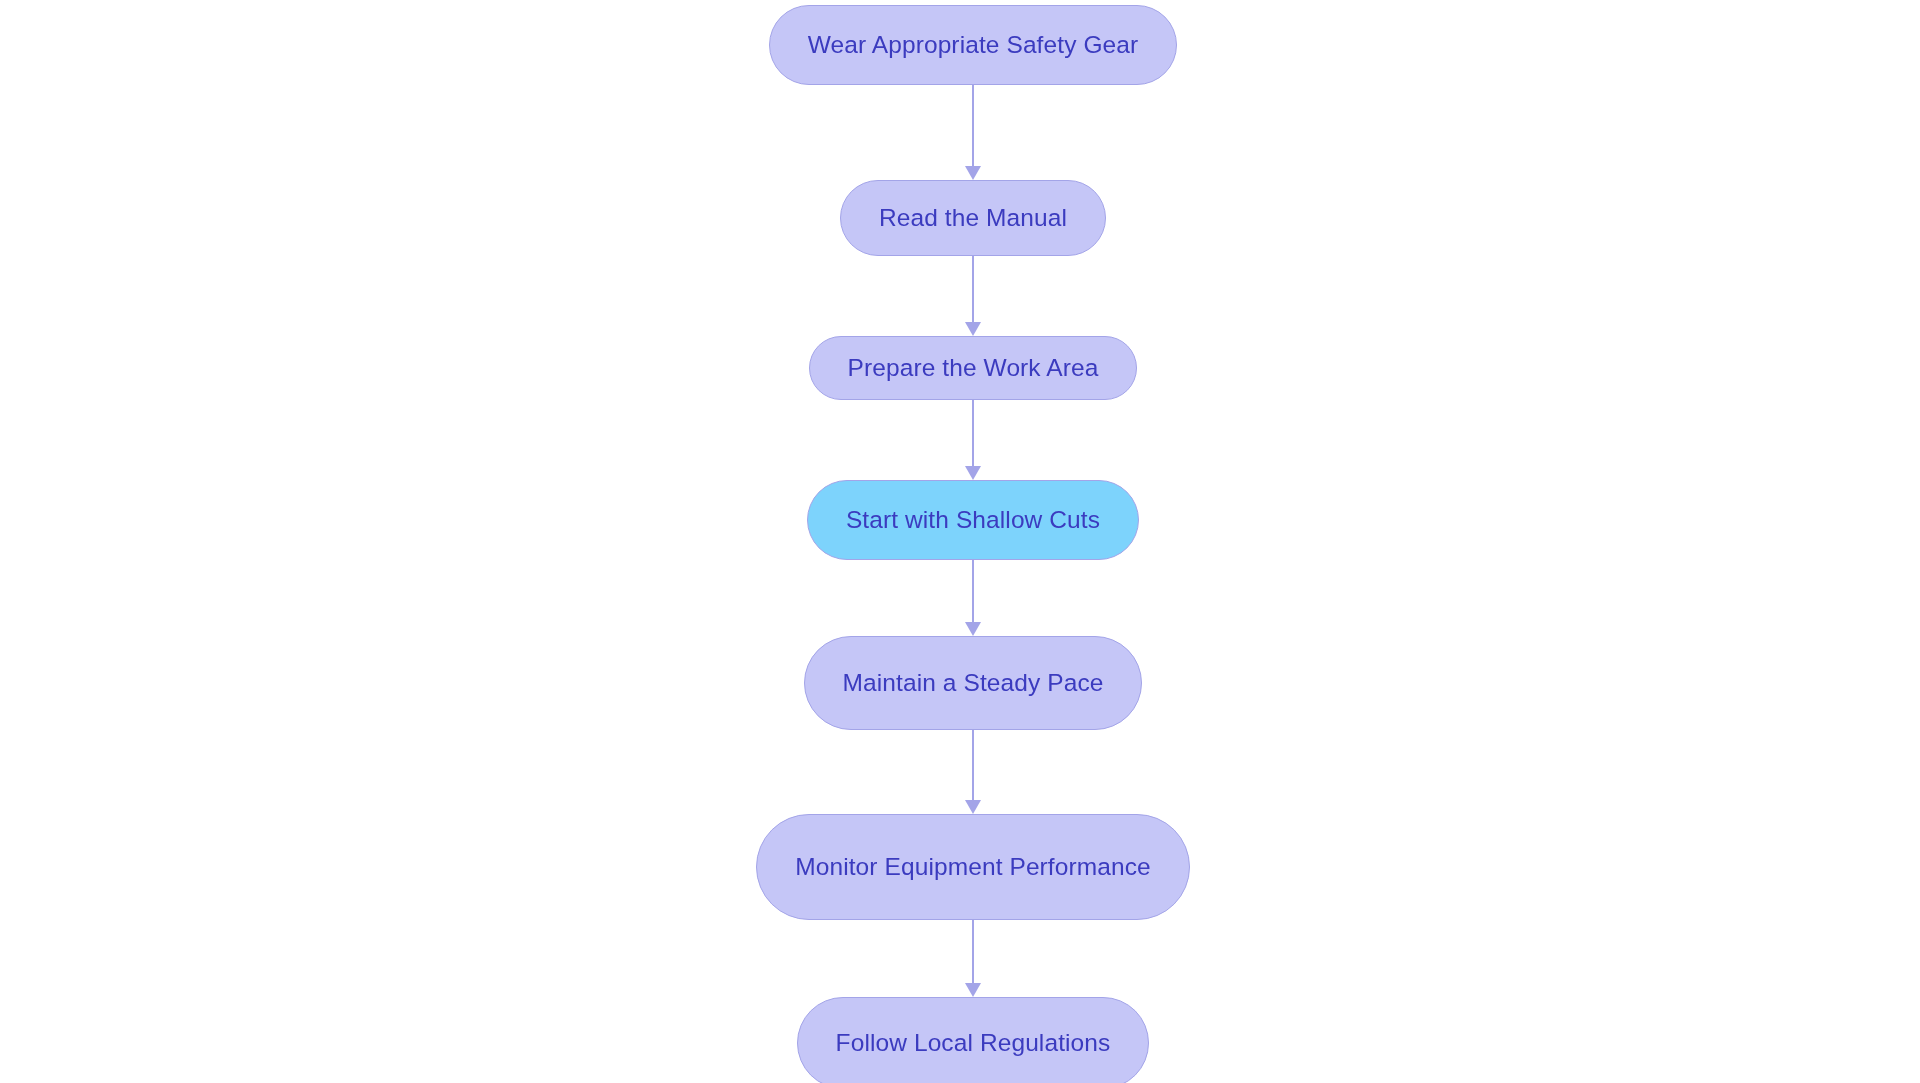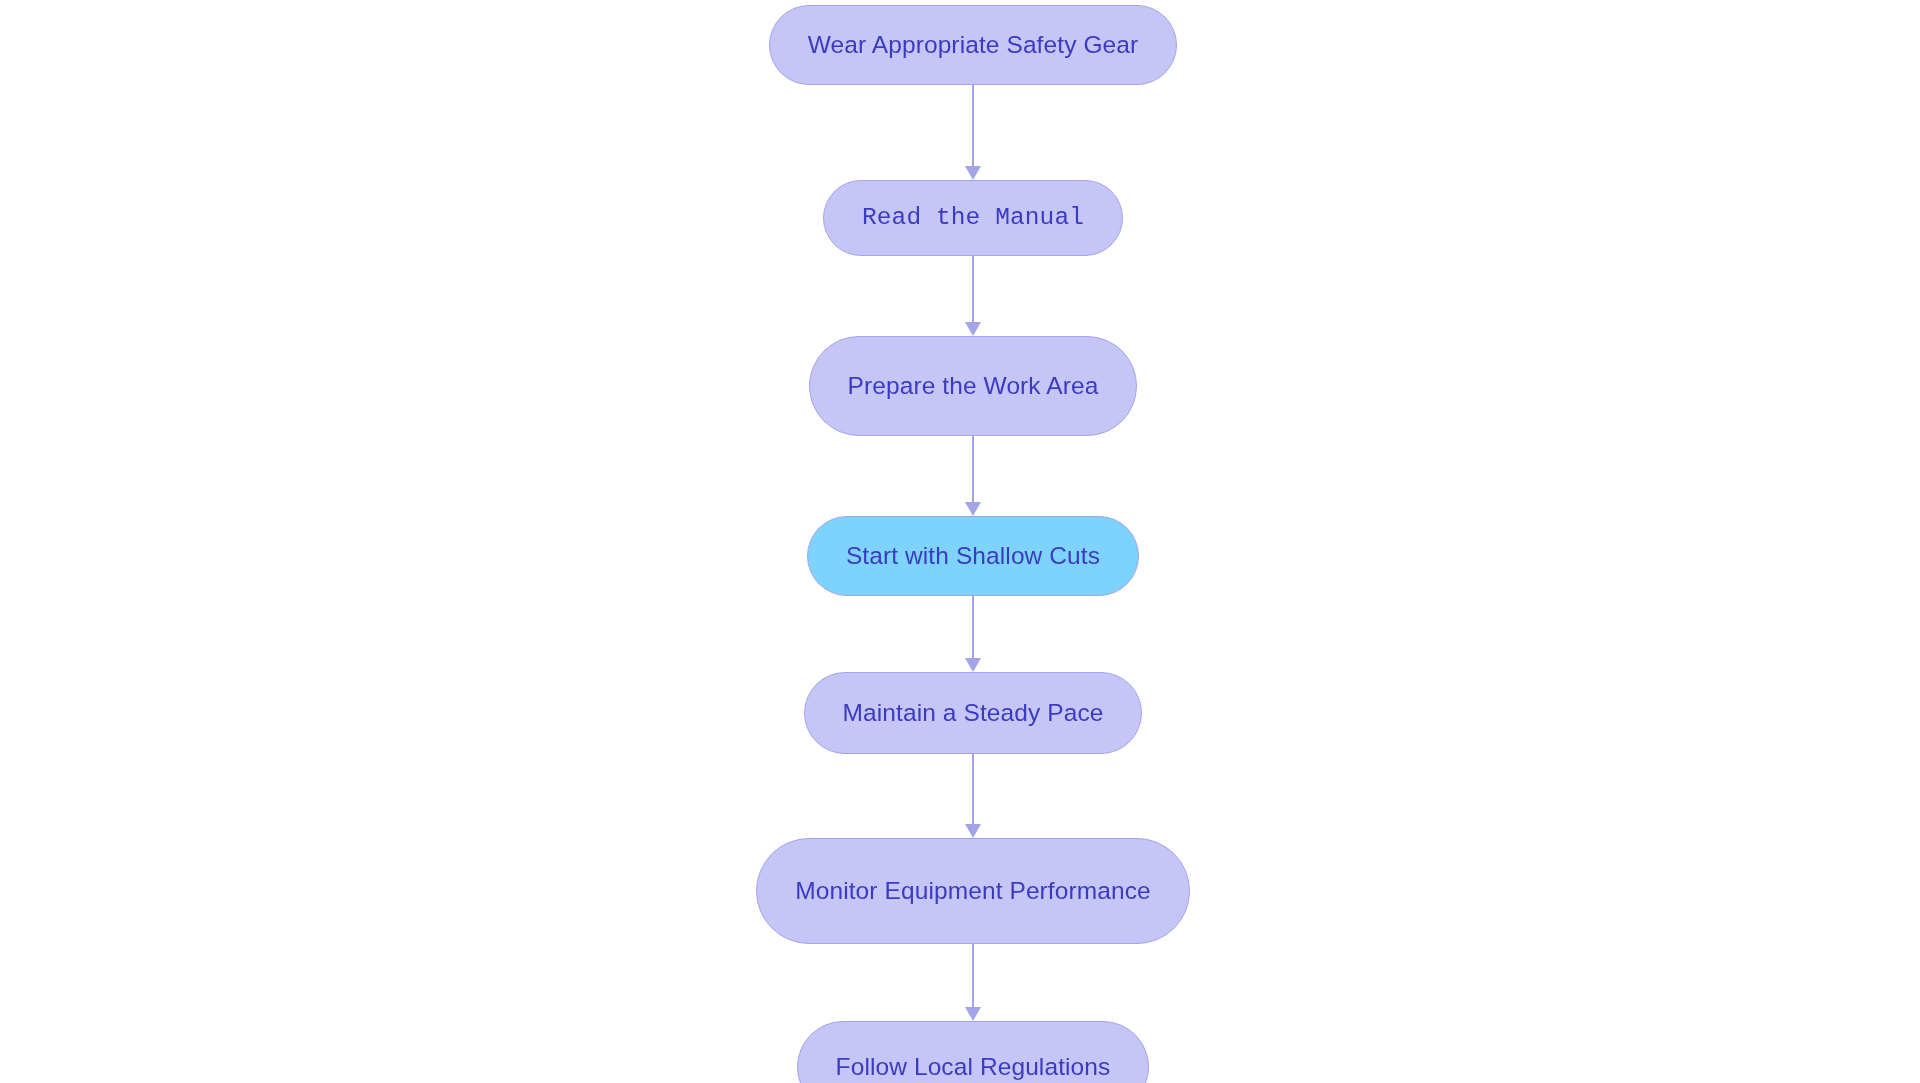--- a/index.html
+++ b/index.html
@@ -96,48 +96,48 @@
 
     <div class="flow-node" style="margin-top: 5px; height: 80px; background: rgb(197, 198, 247); border-color: rgb(163, 164, 232); color: rgb(59, 59, 191);">
       <span class="flow-node-label">Wear Appropriate Safety Gear</span>
     </div>
 
     <div class="flow-connector" style="height:95px;">
       <div class="connector-stem" style="background: rgb(163, 164, 232);"></div>
       <div class="connector-head" style="border-top-color: rgb(163, 164, 232);"></div>
     </div>
 
-    <div class="flow-node" style="height: 76px; background: rgb(197, 198, 247); border-color: rgb(163, 164, 232); color: rgb(59, 59, 191); font-family: Liberation Mono, monospace;">
+    <div class="flow-node" style="height: 76px; background: rgb(197, 198, 247); border-color: rgb(163, 164, 232); color: rgb(59, 59, 191);">
       <span class="flow-node-label">Read the Manual</span>
     </div>
 
     <div class="flow-connector" style="height:80px;">
       <div class="connector-stem" style="background: rgb(163, 164, 232);"></div>
       <div class="connector-head" style="border-top-color: rgb(163, 164, 232);"></div>
     </div>
 
-    <div class="flow-node" style="height: 100px; background: rgb(197, 198, 247); border-color: rgb(163, 164, 232); color: rgb(59, 59, 191);">
+    <div class="flow-node" style="height: 64px; background: rgb(197, 198, 247); border-color: rgb(163, 164, 232); color: rgb(59, 59, 191);">
       <span class="flow-node-label">Prepare the Work Area</span>
     </div>
 
     <div class="flow-connector" style="height:80px;">
       <div class="connector-stem" style="background: rgb(163, 164, 232);"></div>
       <div class="connector-head" style="border-top-color: rgb(163, 164, 232);"></div>
     </div>
 
     <div class="flow-node" style="height: 80px; background: #7dd3fc; border-color: rgb(163, 164, 232); color: rgb(59, 59, 191);">
       <span class="flow-node-label">Start with Shallow Cuts</span>
     </div>
 
     <div class="flow-connector" style="height:76px;">
       <div class="connector-stem" style="background: rgb(163, 164, 232);"></div>
       <div class="connector-head" style="border-top-color: rgb(163, 164, 232);"></div>
     </div>
 
-    <div class="flow-node" style="height: 82px; background: rgb(197, 198, 247); border-color: rgb(163, 164, 232); color: rgb(59, 59, 191);">
+    <div class="flow-node" style="height: 94px; background: rgb(197, 198, 247); border-color: rgb(163, 164, 232); color: rgb(59, 59, 191);">
       <span class="flow-node-label">Maintain a Steady Pace</span>
     </div>
 
     <div class="flow-connector" style="height:84px;">
       <div class="connector-stem" style="background: rgb(163, 164, 232);"></div>
       <div class="connector-head" style="border-top-color: rgb(163, 164, 232);"></div>
     </div>
 
     <div class="flow-node" style="height: 106px; background: rgb(197, 198, 247); border-color: rgb(163, 164, 232); color: rgb(59, 59, 191);">
       <span class="flow-node-label">Monitor Equipment Performance</span>

